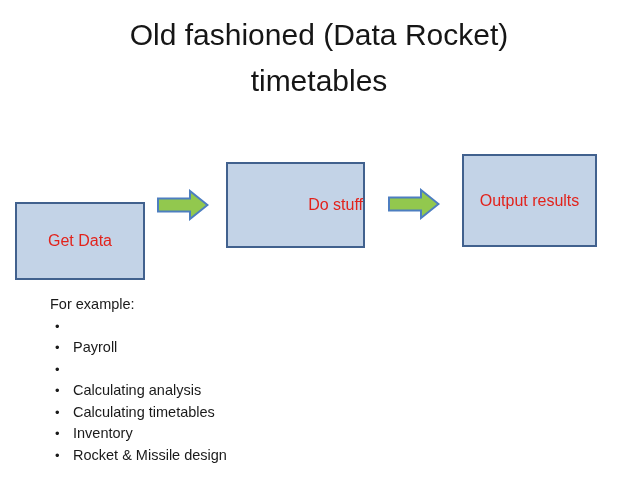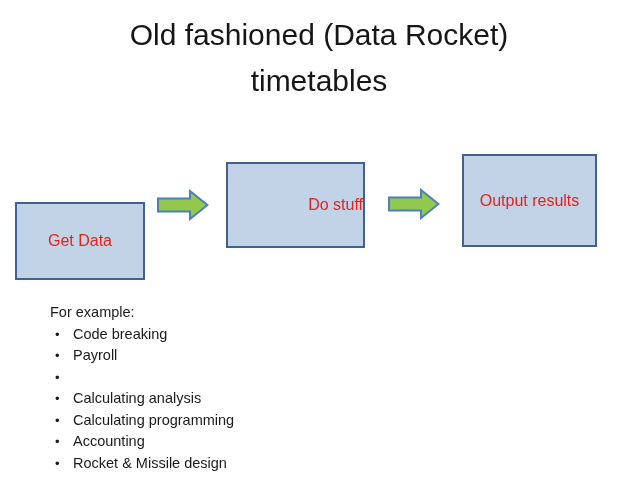--- a/index.html
+++ b/index.html
@@ -53,21 +53,21 @@
   .arrow-2 { left: 388px; top: 188px; }
   .examples {
     position: absolute;
     left: 50px;
     top: 286px;
     color: #1a1a1a;
     font-size: 14.5px;
     line-height: 21.5px;
   }
   .examples-heading {
-    margin: 16px 0 0 0;
+    margin: 8px 0 0 0;
   }
   .examples ul {
     list-style: none;
     margin: 0;
     padding: 0;
   }
   .examples li {
     display: flex;
     align-items: baseline;
   }
@@ -111,40 +111,39 @@
 
   <div class="flow-box box-output">
     <span class="box-label">Output results</span>
   </div>
 
   <div class="examples">
     <p class="examples-heading">For example:</p>
     <ul>
       <li>
         <span class="bullet-marker">•</span>
-        <span>Code breaking</span>
       </li>
       <li>
         <span class="bullet-marker">•</span>
         <span>Payroll</span>
       </li>
       <li>
         <span class="bullet-marker">•</span>
       </li>
       <li>
         <span class="bullet-marker">•</span>
         <span>Calculating analysis</span>
       </li>
       <li>
         <span class="bullet-marker">•</span>
-        <span>Calculating programming</span>
+        <span>Calculating timetables</span>
       </li>
       <li>
         <span class="bullet-marker">•</span>
-        <span>Accounting</span>
+        <span>Inventory</span>
       </li>
       <li>
         <span class="bullet-marker">•</span>
         <span>Rocket &amp; Missile design</span>
       </li>
     </ul>
   </div>
 
 </div>
 

